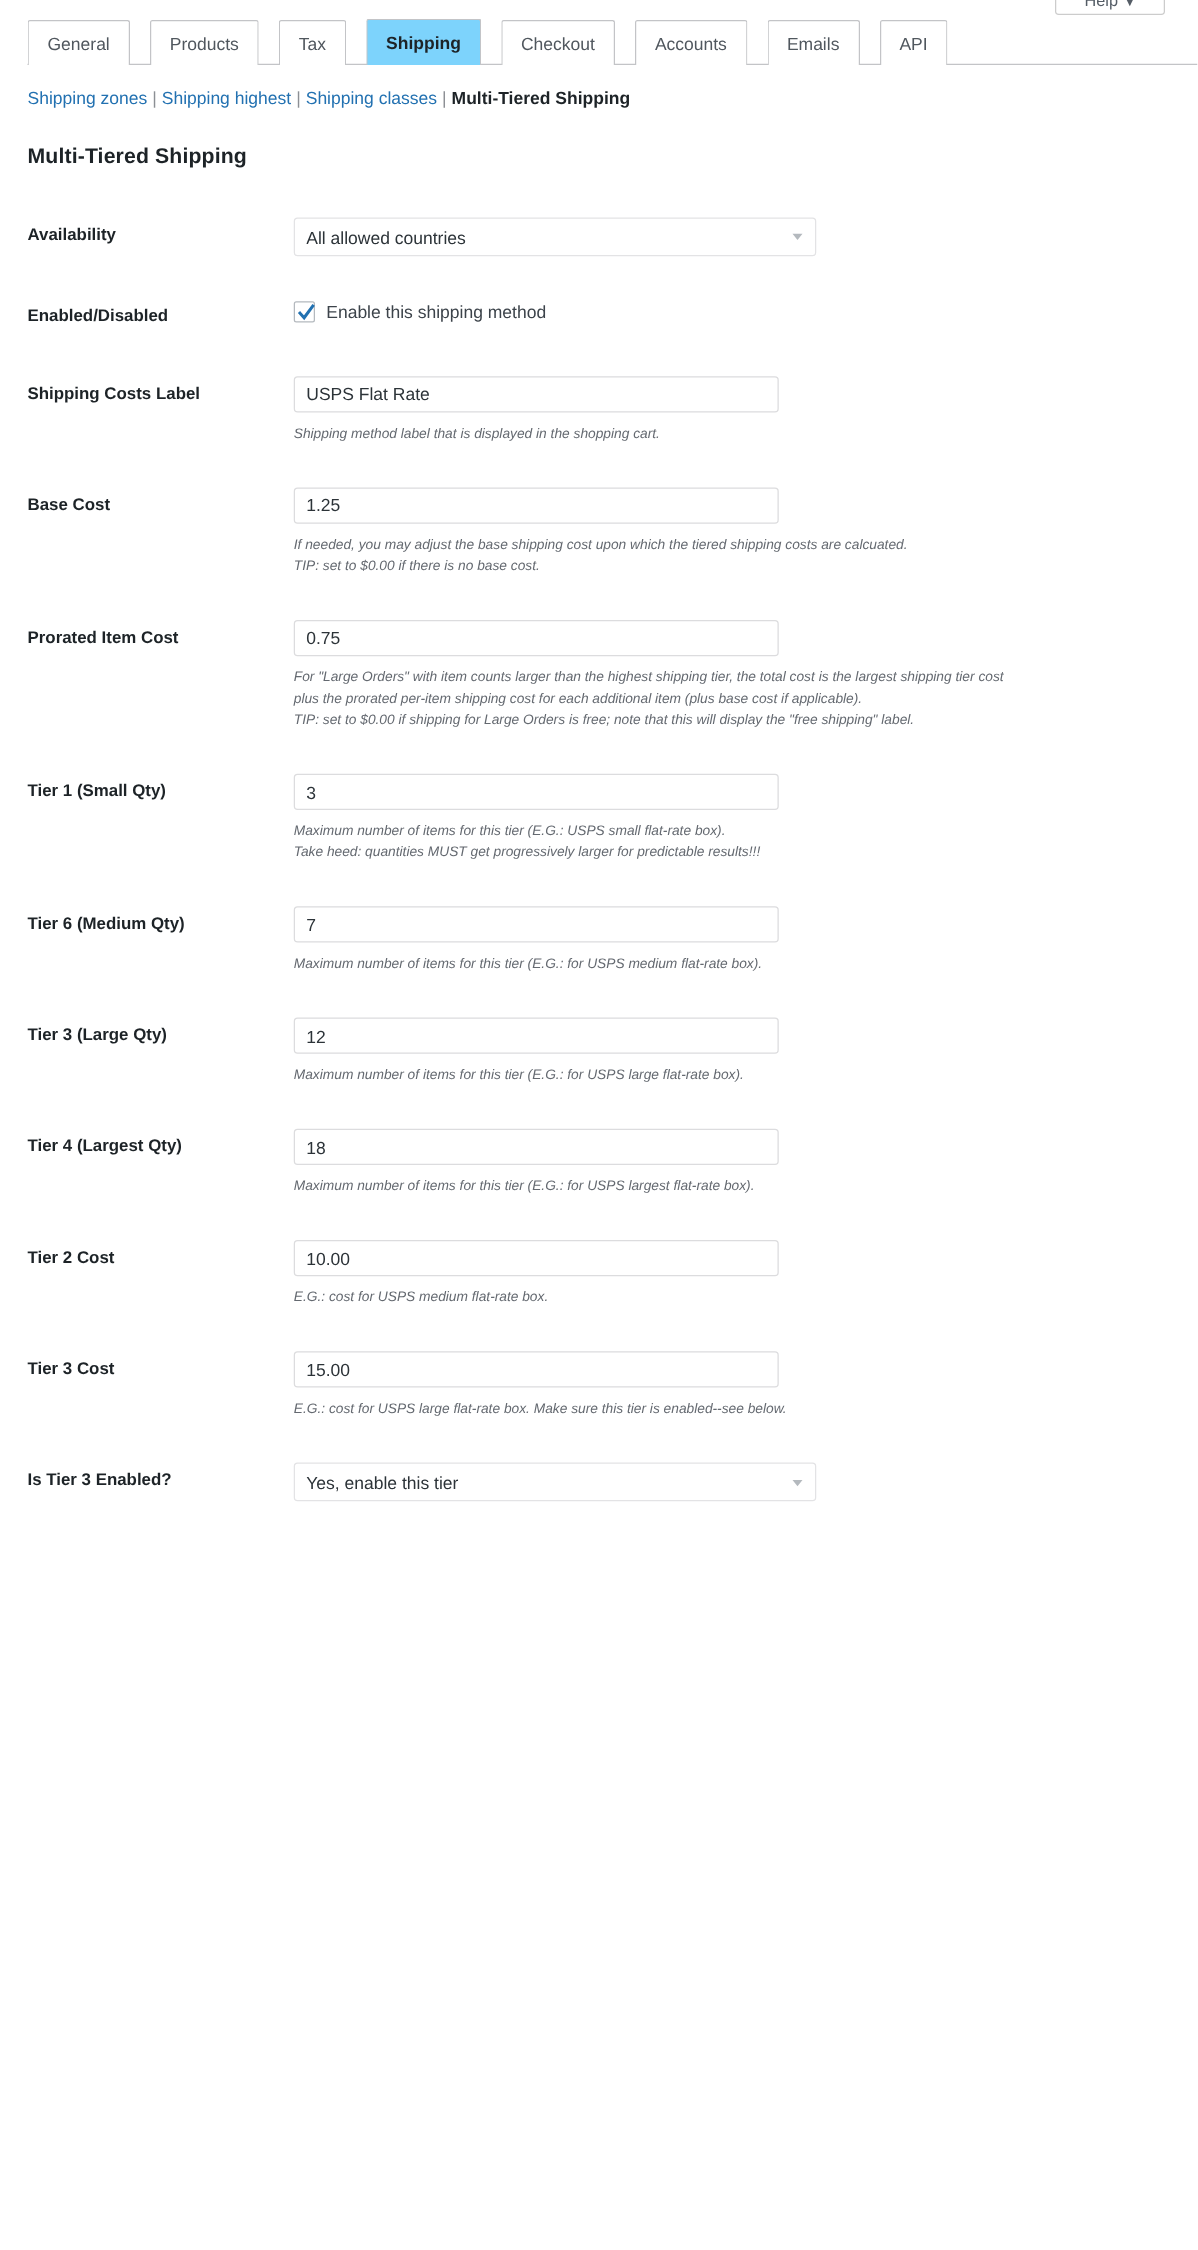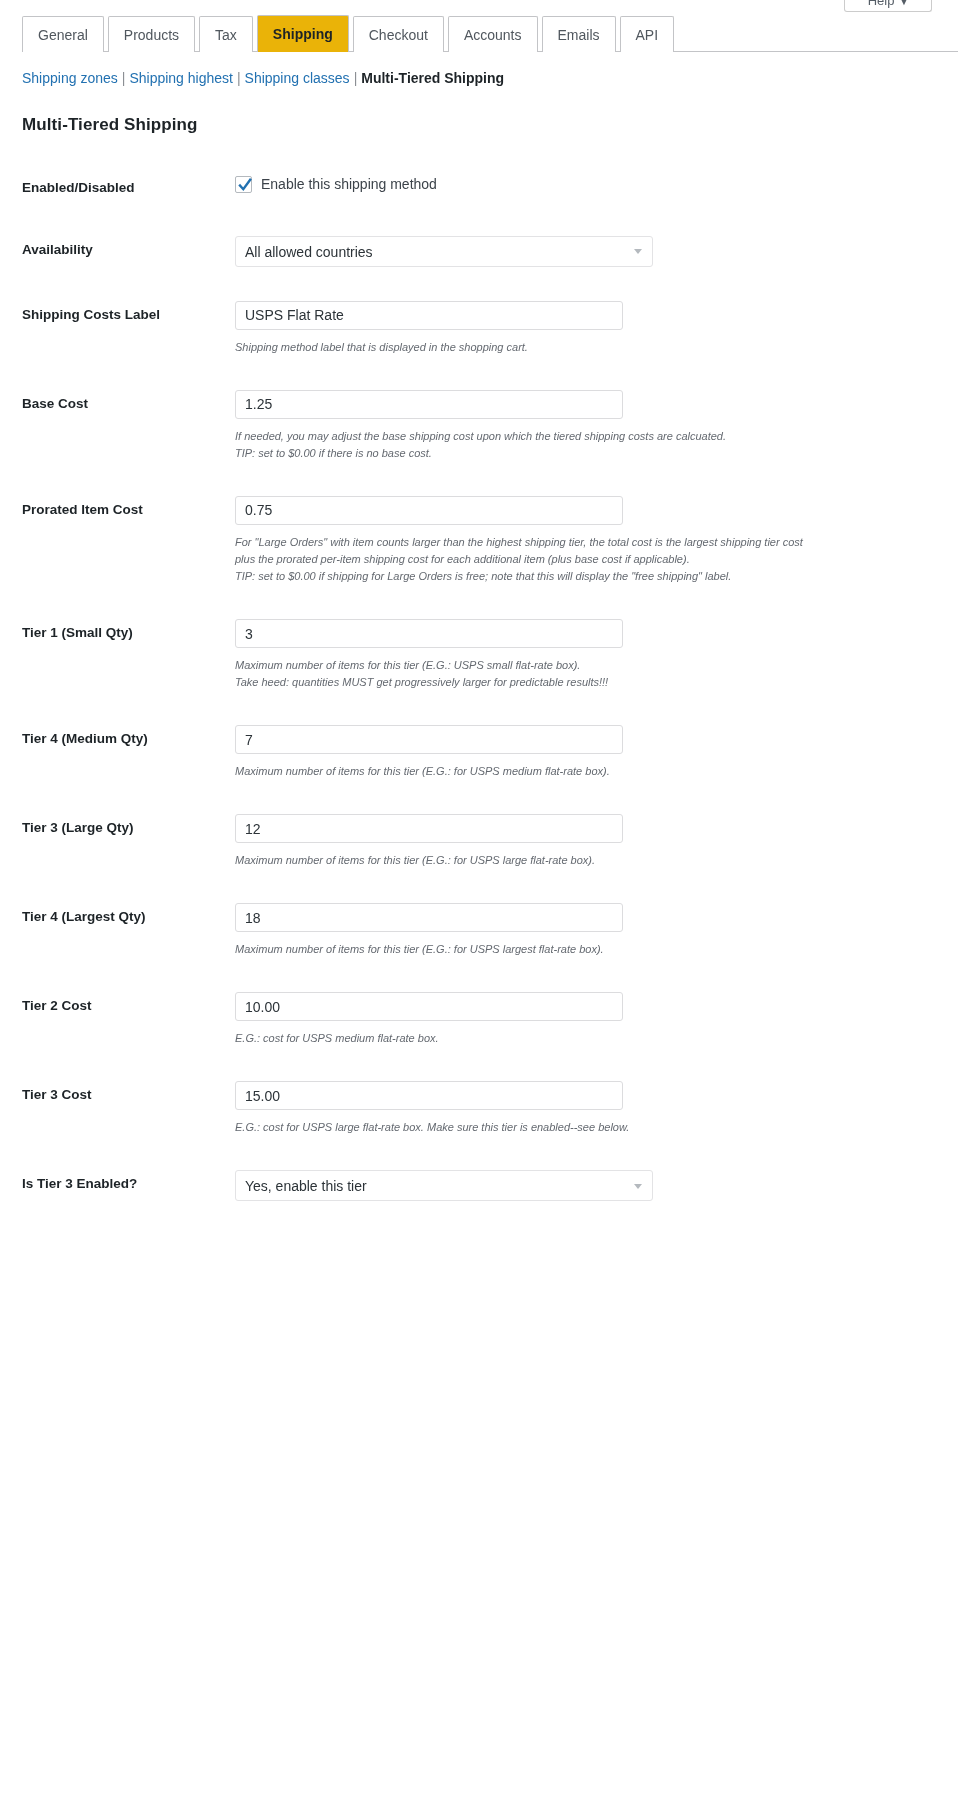--- a/index.html
+++ b/index.html
@@ -45,20 +45,21 @@
   }
 
   
   .tab-strip {
     position: relative;
     margin: 0;
     padding: 0 0 0 22px;
     height: 52px;
     display: flex;
     align-items: flex-end;
+    gap: 12px;
   }
   .tab-strip::after {
     content: "";
     position: absolute;
     left: 22px;
     right: 0;
     bottom: 0;
     height: 1px;
     background: #c3c4c7;
   }
@@ -77,21 +78,21 @@
     color: #50575e;
     font-size: 14px;
     line-height: 1;
     white-space: nowrap;
     text-decoration: none;
     border-radius: 2px 2px 0 0;
   }
   .tab.active {
     color: #1d2327;
     font-weight: bold;
-    background: #eab308;
+    background: #7dd3fc;
     height: 37px;
   }
 
   
   .subnav {
     padding: 17px 0 0 22px;
     font-size: 14px;
     color: #3c434a;
     line-height: 1.4;
   }
@@ -244,46 +245,46 @@
 <div class="subnav">
   <a href="#">Shipping zones</a><span class="sep">|</span><a href="#">Shipping highest</a><span class="sep">|</span><a href="#">Shipping classes</a><span class="sep">|</span><span class="current">Multi-Tiered Shipping</span>
 </div>
 
 <h2 class="page-title">Multi-Tiered Shipping</h2>
 
 <table class="form-table">
   <tbody>
 
     <tr>
+      <th>Availability</th>
+      <td>
+        <div class="select-wrap">
+          <select class="field-select">
+            <option>All allowed countries</option>
+          </select>
+          <span class="select-caret"></span>
+        </div>
+      </td>
+    </tr>
+
+    <tr>
       <th>Enabled/Disabled</th>
       <td>
         <label class="check-row">
           <span class="checkbox">
             <svg width="16" height="20" viewBox="0 0 16 20">
               <path d="M3 10.5 L6.3 14.2 L13.2 4.8" stroke="#2271b1" stroke-width="2.4" fill="none" stroke-linecap="square"></path>
             </svg>
           </span>
           <span class="check-label">Enable this shipping method</span>
         </label>
       </td>
     </tr>
 
     <tr>
-      <th>Availability</th>
-      <td>
-        <div class="select-wrap">
-          <select class="field-select">
-            <option>All allowed countries</option>
-          </select>
-          <span class="select-caret"></span>
-        </div>
-      </td>
-    </tr>
-
-    <tr>
       <th>Shipping Costs Label</th>
       <td>
         <input class="field-input" type="text" value="USPS Flat Rate" style="">
         <p class="desc">Shipping method label that is displayed in the shopping cart.</p>
       </td>
     </tr>
 
 
     <tr>
       <th>Base Cost</th>
@@ -312,21 +313,21 @@
       <td>
         <input class="field-input" type="text" value="3" style="">
         <p class="desc">
           <span>Maximum number of items for this tier (E.G.: USPS small flat-rate box).</span><br>
           <span>Take heed: quantities MUST get progressively larger for predictable results!!!</span>
         </p>
       </td>
     </tr>
 
     <tr>
-      <th>Tier 4 (Medium Qty)</th>
+      <th>Tier 6 (Medium Qty)</th>
       <td>
         <input class="field-input" type="text" value="7" style="">
         <p class="desc">Maximum number of items for this tier (E.G.: for USPS medium flat-rate box).</p>
       </td>
     </tr>
 
     <tr>
       <th>Tier 3 (Large Qty)</th>
       <td>
         <input class="field-input" type="text" value="12" style="">

